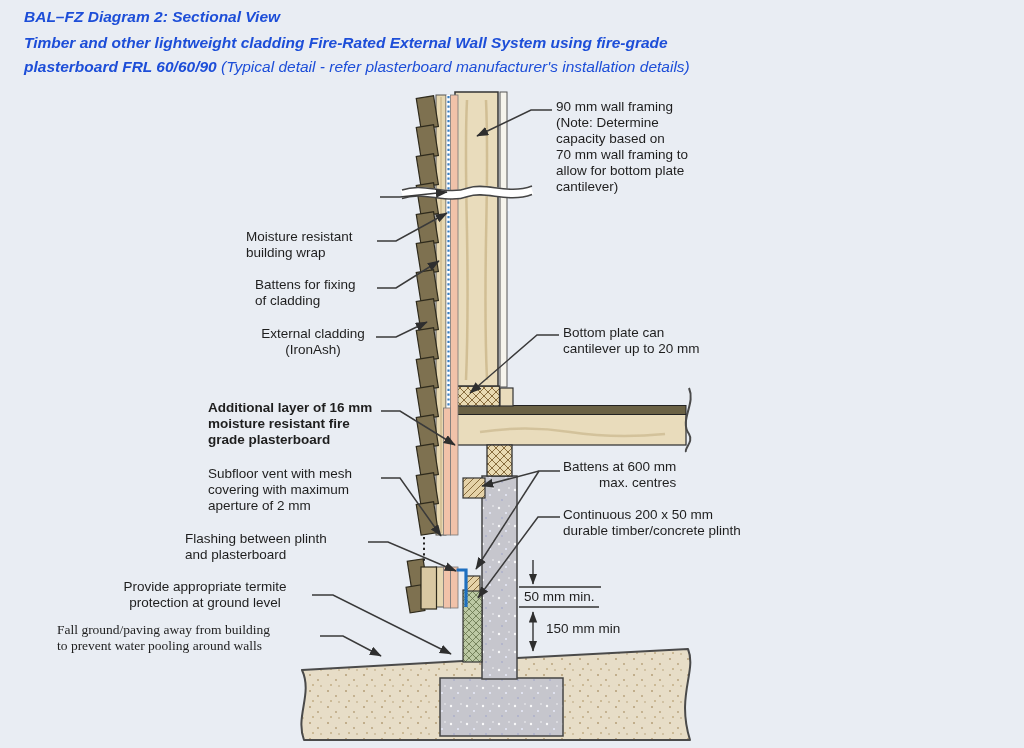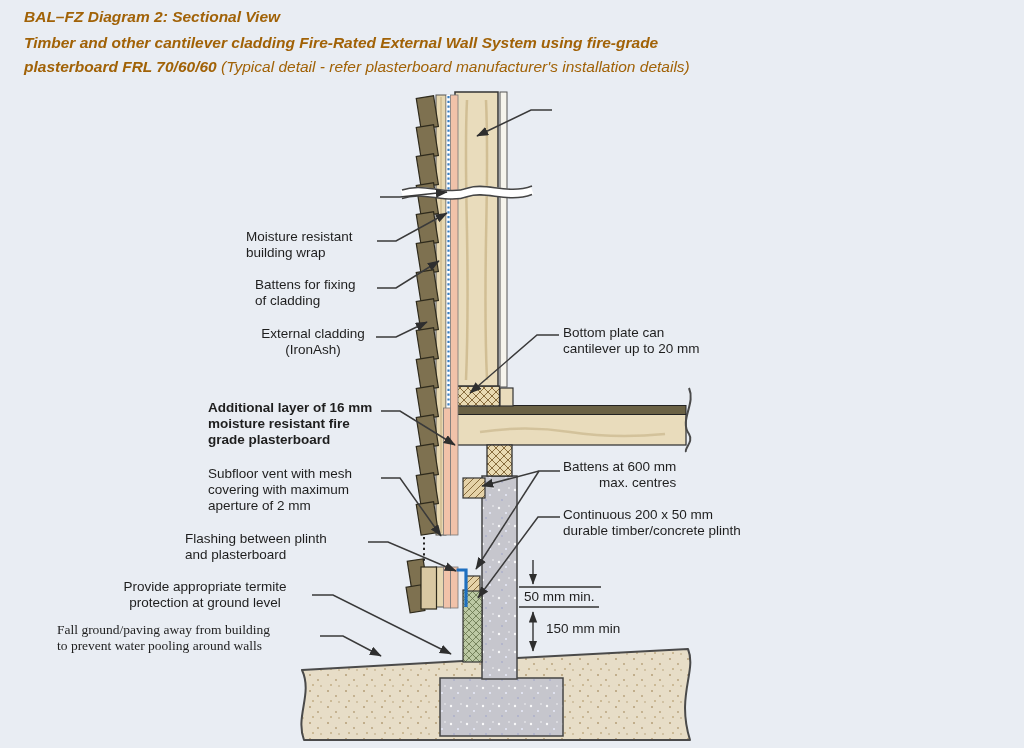--- a/index.html
+++ b/index.html
@@ -6,21 +6,21 @@
   .canvas{
     position:relative;width:1024px;height:748px;overflow:hidden;
     background:#e9edf3;
     font-family:"Liberation Sans", sans-serif;
   }
   .diagram-svg{position:absolute;left:0;top:0;z-index:1;}
   .lbl{
     position:absolute;z-index:2;color:#1e1e1e;
     font-size:13.5px;line-height:16px;white-space:pre-line;
   }
-  .title-line{position:absolute;z-index:2;color:#a16207;font-weight:bold;font-style:italic;font-size:15.5px;}
+  .title-line{position:absolute;z-index:2;color:#1d4ed8;font-weight:bold;font-style:italic;font-size:15.5px;}
   .title-rest{font-weight:normal;}
   .center{text-align:center;}
 </style>
 </head>
 <body>
 
 <div class="canvas">
 
   <svg class="diagram-svg" width="1024" height="748" viewBox="0 0 1024 748">
     <defs>
@@ -184,24 +184,24 @@
       <path d="M533,560 V584" stroke-width="1.4" marker-end="url(#arr)"></path>
       <path d="M533,631 V612" stroke-width="1.4" marker-end="url(#arr)"></path>
       <path d="M533,631 V651" stroke-width="1.4" marker-end="url(#arr)"></path>
     </g>
   </svg>
 
   <div class="title-line" style="left:24px;top:8px;">
     <span>BAL–FZ Diagram 2: Sectional View</span>
   </div>
   <div class="title-line" style="left:24px;top:34px;">
-    <span>Timber and other cantilever cladding Fire-Rated External Wall System using fire-grade</span>
+    <span>Timber and other lightweight cladding Fire-Rated External Wall System using fire-grade</span>
   </div>
   <div class="title-line" style="left:24px;top:58px;">
-    <span>plasterboard FRL 70/60/60 </span><span class="title-rest">(Typical detail - refer plasterboard manufacturer's installation details)</span>
+    <span>plasterboard FRL 60/60/90 </span><span class="title-rest">(Typical detail - refer plasterboard manufacturer's installation details)</span>
   </div>
 
   <div class="lbl" style="left:246px;top:229px;">Moisture resistant
 building wrap</div>
   <div class="lbl" style="left:255px;top:277px;">Battens for fixing
 of cladding</div>
   <div class="lbl center" style="left:250px;top:326px;width:126px;">External cladding
 (IronAsh)</div>
   <div class="lbl" style="left:208px;top:400px;font-weight:bold;">Additional layer of 16 mm
 moisture resistant fire
@@ -209,20 +209,26 @@
   <div class="lbl" style="left:208px;top:466px;">Subfloor vent with mesh
 covering with maximum
 aperture of 2 mm</div>
   <div class="lbl" style="left:185px;top:531px;">Flashing between plinth
 and plasterboard</div>
   <div class="lbl center" style="left:100px;top:579px;width:210px;">Provide appropriate termite
 protection at ground level</div>
   <div class="lbl" style="left:57px;top:622px;font-family:Liberation Serif, serif;">Fall ground/paving away from building
 to prevent water pooling around walls</div>
 
+  <div class="lbl" style="left:556px;top:99px;">90 mm wall framing
+(Note: Determine
+capacity based on
+70 mm wall framing to
+allow for bottom plate
+cantilever)</div>
   <div class="lbl" style="left:563px;top:325px;">Bottom plate can
 cantilever up to 20 mm</div>
   <div class="lbl" style="left:563px;top:459px;text-align:right;">Battens at 600 mm
 max. centres</div>
   <div class="lbl" style="left:563px;top:507px;">Continuous 200 x 50 mm
 durable timber/concrete plinth</div>
 
   <div class="lbl" style="left:524px;top:589px;">50 mm min.</div>
   <div class="lbl" style="left:546px;top:621px;">150 mm min</div>
 

